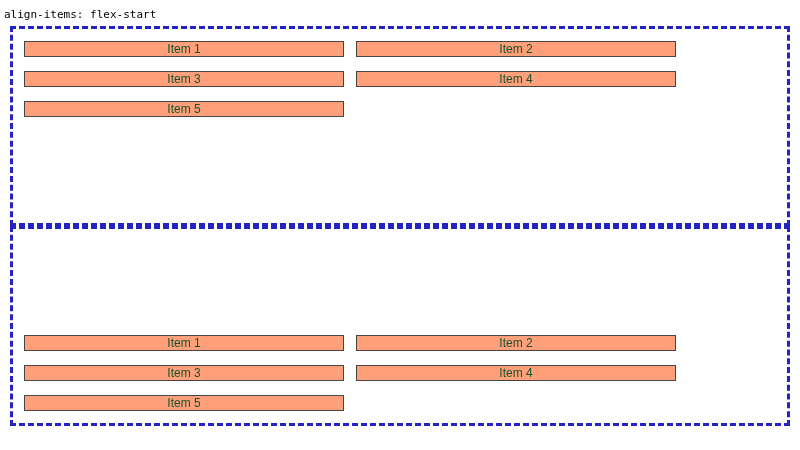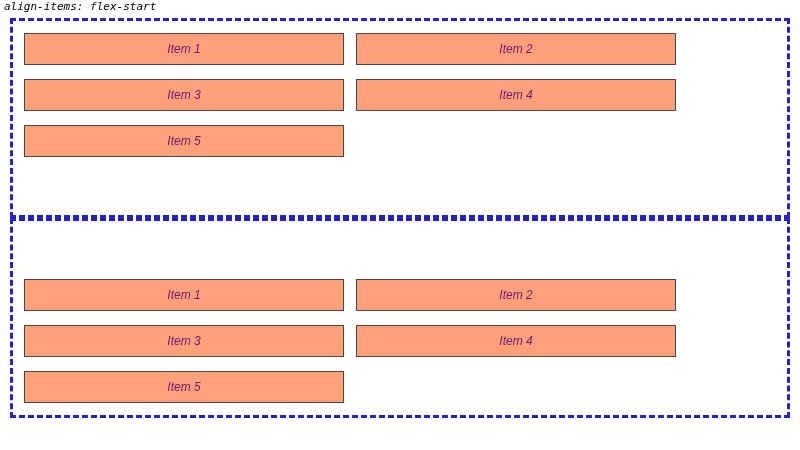--- a/index.html
+++ b/index.html
@@ -7,23 +7,22 @@
     padding: 0;
     background: #ffffff;
     width: 800px;
     height: 450px;
     overflow: hidden;
   }
   .page {
     box-sizing: border-box;
     width: 800px;
     height: 450px;
-    padding: 0 4px 0 4px;
+    padding: 8px 4px 0 4px;
     overflow: hidden;
-    font-style: italic;
   }
   .section-label {
     font-family: "DejaVu Sans Mono", "Liberation Mono", monospace;
     font-size: 11px;
     line-height: 12px;
     color: #000000;
     margin: 1px 0 5px 0;
     white-space: pre;
   }
   .section-label.second {
@@ -37,30 +36,30 @@
     padding: 5px;
     display: flex;
     flex-wrap: wrap;
     background: #ffffff;
   }
   .flex-container.align-start { align-content: flex-start; align-items: flex-start; }
   .flex-container.align-end   { align-content: flex-end;   align-items: flex-end; }
   .flex-item {
     box-sizing: border-box;
     width: 320px;
-    height: 32px;
+    height: 16px;
     margin: 7px 6px;
     background: #ffa07a;
     border: 1px solid #454545;
     display: flex;
     align-items: center;
     justify-content: center;
     font-family: "Liberation Sans", "DejaVu Sans", sans-serif;
     font-size: 12px;
-    color: #701a75;
+    color: #14532d;
   }
 </style>
 </head>
 <body>
 
 <div class="page">
 
   <div class="section-label">align-items: flex-start</div>
 
   <div class="flex-container align-start">

